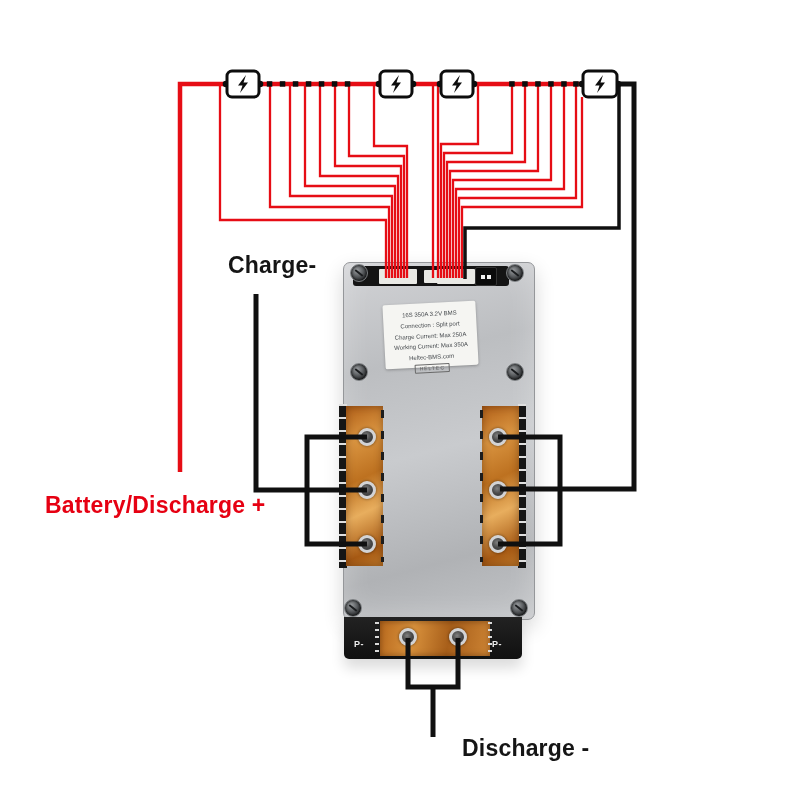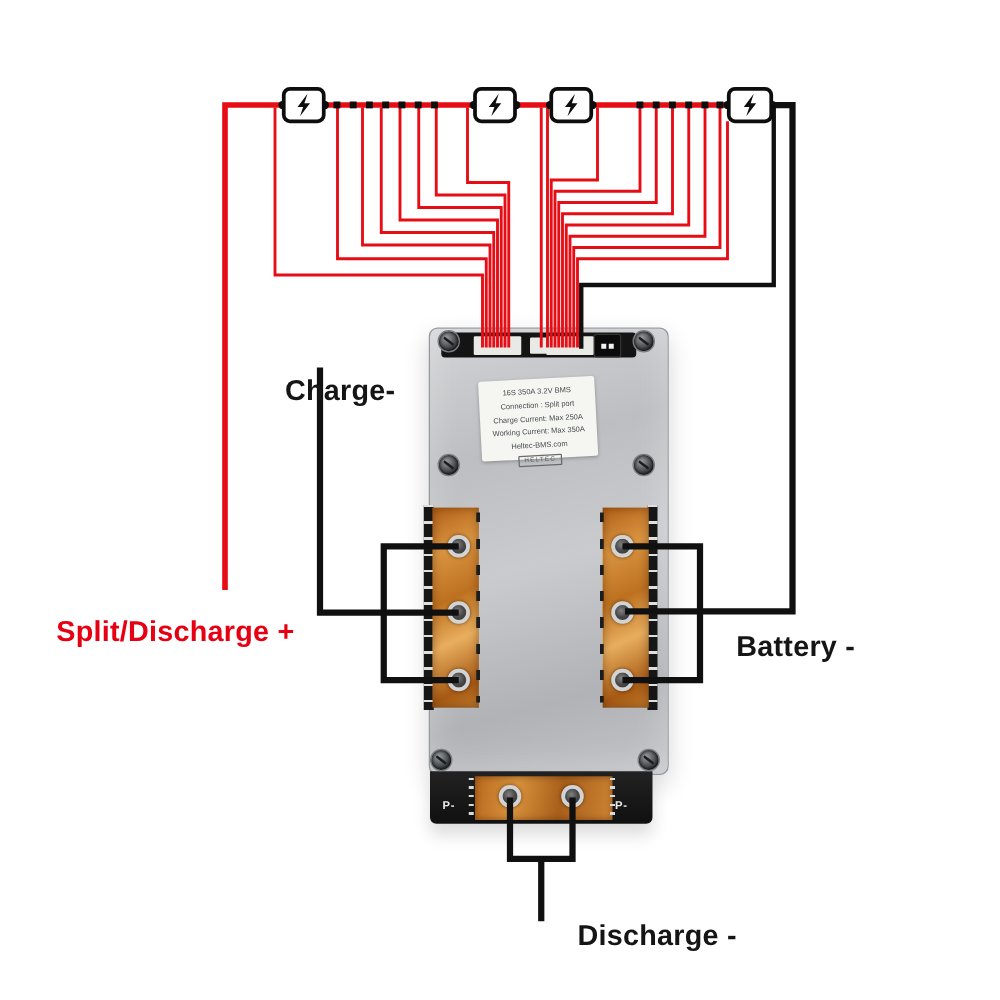--- a/index.html
+++ b/index.html
@@ -189,18 +189,17 @@
         <rect x="441" y="71" width="32" height="26" rx="5" fill="#ffffff" stroke="#0d0d0d" stroke-width="3"></rect>
         <path d="M460 75 L452 85.5 L456.5 85.5 L454 93 L462 82.5 L457.5 82.5 Z" fill="#0d0d0d"></path>
       </g>
       <g>
         <rect x="583" y="71" width="34" height="26" rx="5" fill="#ffffff" stroke="#0d0d0d" stroke-width="3"></rect>
         <path d="M603 75 L595 85.5 L599.5 85.5 L597 93 L605 82.5 L600.5 82.5 Z" fill="#0d0d0d"></path>
       </g>
     </g>
   </svg>
 
-  <div class="lbl" style="left:228px;top:252px;margin-top:47px;">Charge-</div>
-  <div class="lbl red" style="left:45px;top:492px;">Split/Discharge +</div>
-  <div class="lbl" style="left:589px;top:504px;">Battery -</div>
+  <div class="lbl" style="left:228px;top:252px;">Charge-</div>
+  <div class="lbl red" style="left:45px;top:492px;">Battery/Discharge +</div>
   <div class="lbl" style="left:462px;top:735px;text-align:right;">Discharge -</div>
 
 </div>
 
 </body></html>

